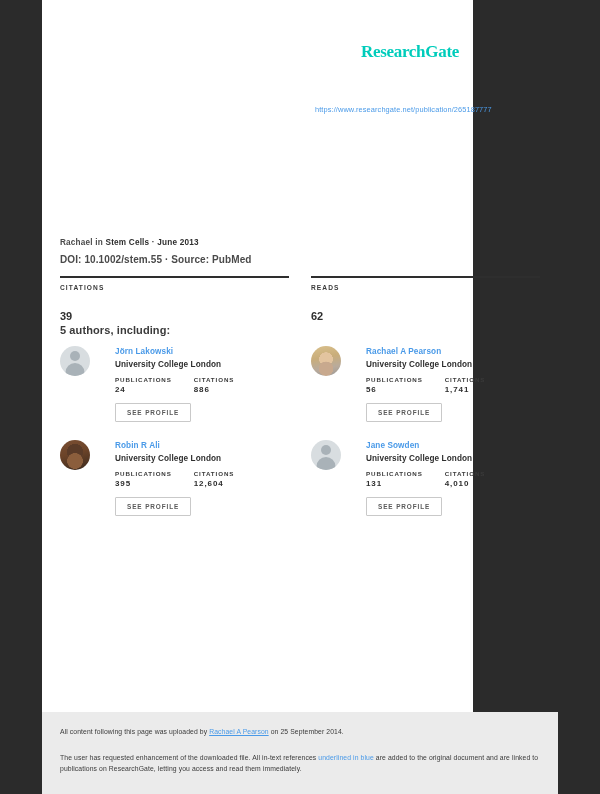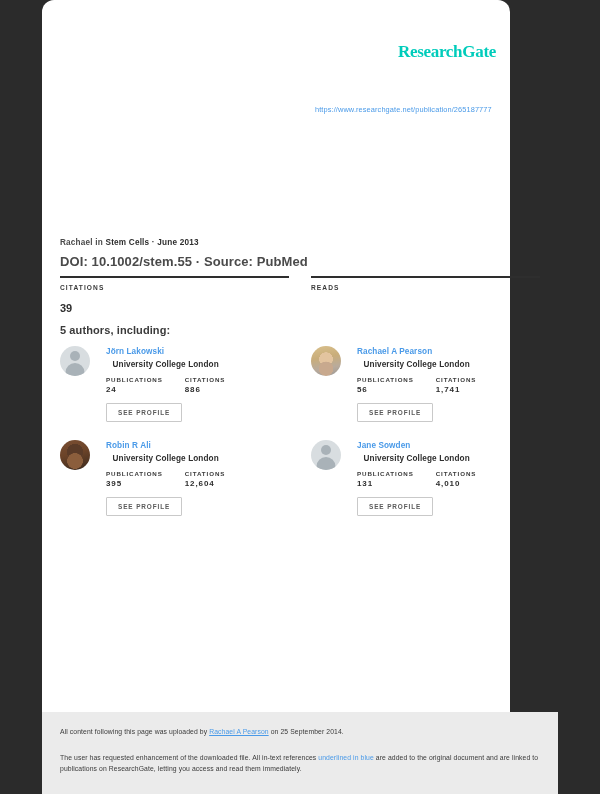--- a/index.html
+++ b/index.html
@@ -6,23 +6,22 @@
   body{
     width:600px;height:794px;
     background:#2b2b2b;
     font-family:"Liberation Sans", sans-serif;
     overflow:hidden;
     position:relative;
   }
   .page{
     position:absolute;
     left:42px; top:0;
-    width:468px; height:794px;
+    width:431px; height:794px;
     background:#ffffff;
-    border-radius:12px;
   }
   
   .rg-logo{
     position:absolute; right:14px; top:42px;
     font-family:"Liberation Serif", serif;
     font-weight:bold;
     font-size:17px;
     letter-spacing:-0.3px;
     color:#00ccbb;
     white-space:nowrap;
@@ -47,21 +46,21 @@
     font-size:8.2px;
     color:#3a3a3a;
     letter-spacing:0.2px;
     font-weight:bold;
     white-space:nowrap;
   }
   .meta-line1 .lbl{ font-weight:bold; color:#4a4a4a; }
   .meta-line1 .jr{ font-weight:bold; color:#2e2e2e; }
   .meta-line2{
     margin-top:7px;
-    font-size:13px;
+    font-size:10px;
     color:#4a4a4a;
     letter-spacing:0.1px;
     font-weight:bold;
     white-space:nowrap;
   }
   
   .stats{
     position:absolute;
     left:18px; top:276px;
     width:480px;
@@ -75,21 +74,21 @@
     width:100%;
   }
   .stat-label{
     margin-top:6px;
     font-size:6.6px;
     letter-spacing:1.1px;
     color:#3a3a3a;
     font-weight:bold;
   }
   .stat-value{
-    margin-top:11px;
+    margin-top:19px;
     font-size:11px;
     color:#2e2e2e;
     font-weight:bold;
   }
   
   .authors-head{
     position:absolute;
     left:18px; top:324px;
     font-size:11px;
     color:#3a3a3a;
@@ -100,21 +99,21 @@
     position:absolute;
     left:18px; top:346px;
     width:480px;
     display:grid;
     grid-template-columns:251px 229px;
     row-gap:18px;
   }
   .author-card{
     display:flex;
     align-items:flex-start;
-    gap:16px;
+    gap:25px;
   }
   .avatar{
     width:30px;height:30px;
     border-radius:50%;
     flex:0 0 30px;
     overflow:hidden;
     position:relative;
     background:#d8dde0;
   }
   
@@ -157,21 +156,20 @@
     letter-spacing:0.1px;
     white-space:nowrap;
   }
   .author-aff{
     margin-top:4px;
     font-size:8.2px;
     color:#2e2e2e;
     font-weight:bold;
     letter-spacing:0.1px;
     white-space:nowrap;
-    text-align:center;
   }
   .author-stats{
     margin-top:7px;
     display:flex;
     gap:22px;
     justify-content:space-between;
   }
   .chip{
     font-size:6.2px;
     letter-spacing:0.9px;
@@ -242,20 +240,21 @@
 
   <div class="stats">
     <div class="stat-col">
       <div class="stat-rule"></div>
       <div class="stat-label">CITATIONS</div>
       <div class="stat-value">39</div>
     </div>
     <div class="stat-col">
       <div class="stat-rule"></div>
       <div class="stat-label">READS</div>
+      <div class="stat-value">62</div>
     </div>
   </div>
 
   <div class="authors-head">5 authors, including:</div>
 
   <div class="authors-grid">
 
     <div class="author-card">
       <div class="avatar placeholder"></div>
       <div class="author-body">

